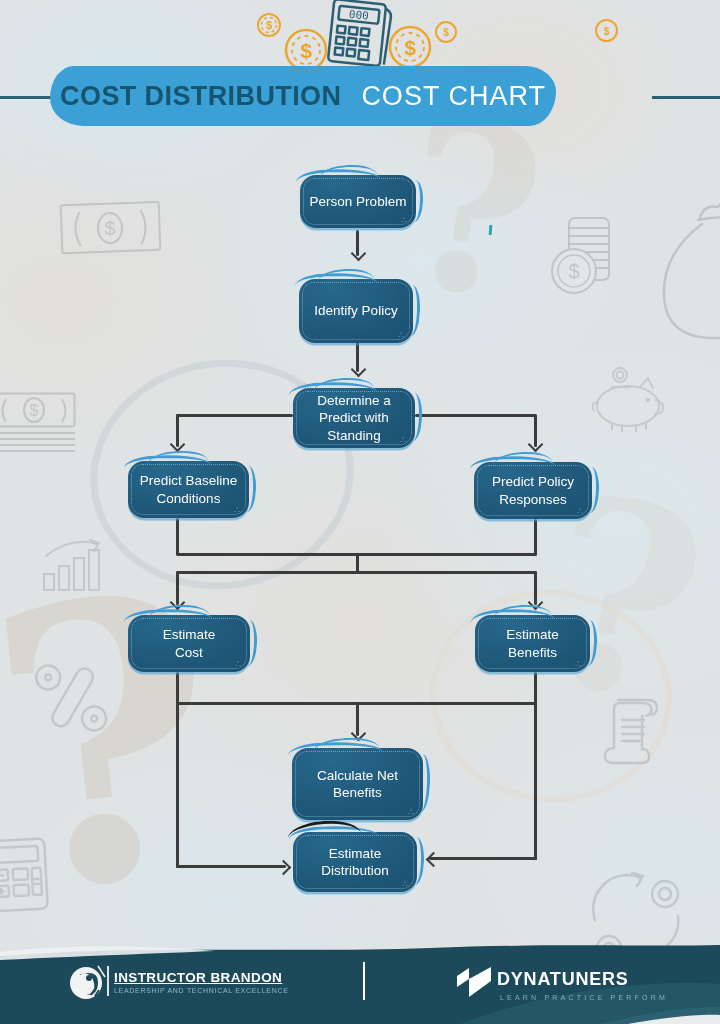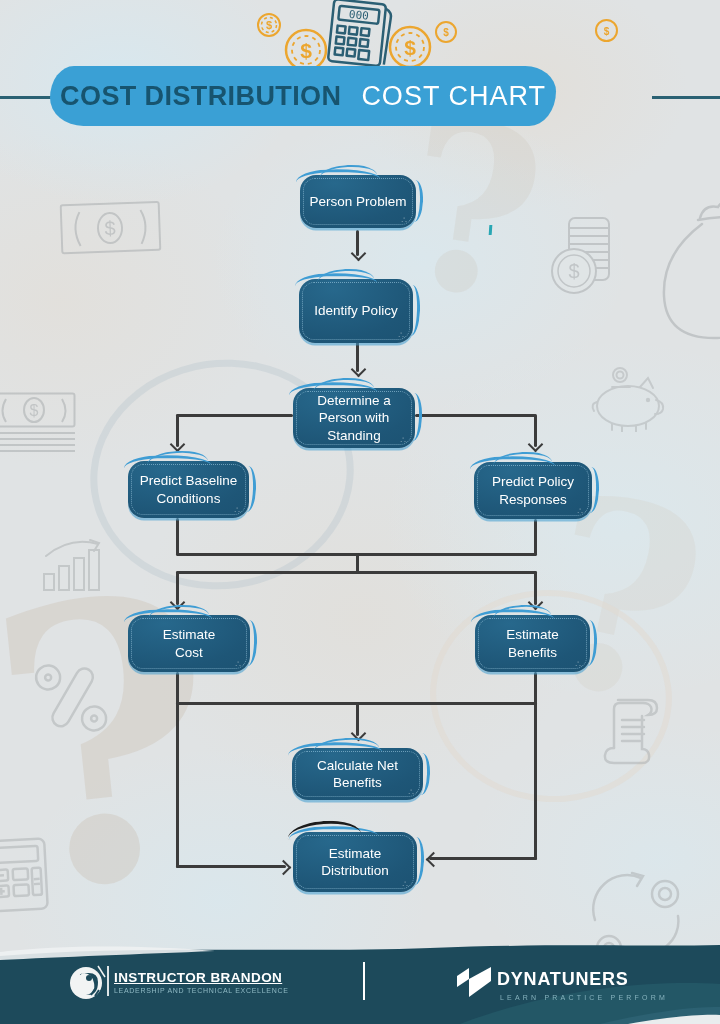--- a/index.html
+++ b/index.html
@@ -274,21 +274,21 @@
     <i class="sk sk-t1"></i>
       <i class="sk sk-t2"></i>
       <i class="sk sk-r"></i>
     <span class="node-label">Identify Policy</span>
   </div>
   <div class="node" style="left:293px;top:388px;width:122px;height:60px;">
     <i class="sk sk-t1"></i>
       <i class="sk sk-t2"></i>
       <i class="sk sk-r"></i>
     <span class="node-label">Determine a
-Person with
+Predict with
 Standing</span>
   </div>
   <div class="node" style="left:128px;top:461px;width:121px;height:57px;">
     <i class="sk sk-t1"></i>
       <i class="sk sk-t2"></i>
       <i class="sk sk-r"></i>
     <span class="node-label">Predict Baseline
 Conditions</span>
   </div>
   <div class="node" style="left:474px;top:462px;width:118px;height:57px;">
@@ -305,21 +305,21 @@
     <span class="node-label">Estimate
 Cost</span>
   </div>
   <div class="node" style="left:475px;top:615px;width:115px;height:57px;">
     <i class="sk sk-t1"></i>
       <i class="sk sk-t2"></i>
       <i class="sk sk-r"></i>
     <span class="node-label">Estimate
 Benefits</span>
   </div>
-  <div class="node" style="left:292px;top:748px;width:131px;height:52px;">
+  <div class="node" style="left:292px;top:748px;width:131px;height:72px;">
     <i class="sk sk-t1"></i>
       <i class="sk sk-t2"></i>
       <i class="sk sk-r"></i>
     <span class="node-label">Calculate Net
 Benefits</span>
   </div>
   <div class="node" style="left:293px;top:832px;width:124px;height:60px;">
     <i class="sk sk-t1"></i>
       <i class="sk sk-black"></i>
       <i class="sk sk-r"></i>

